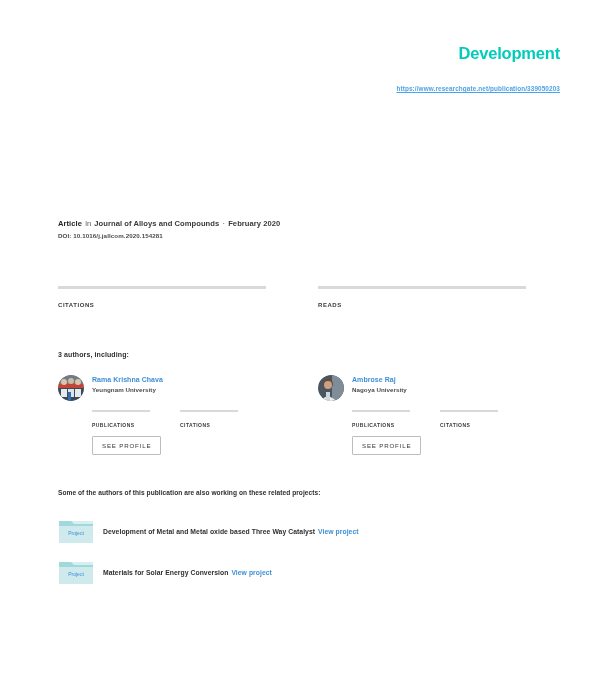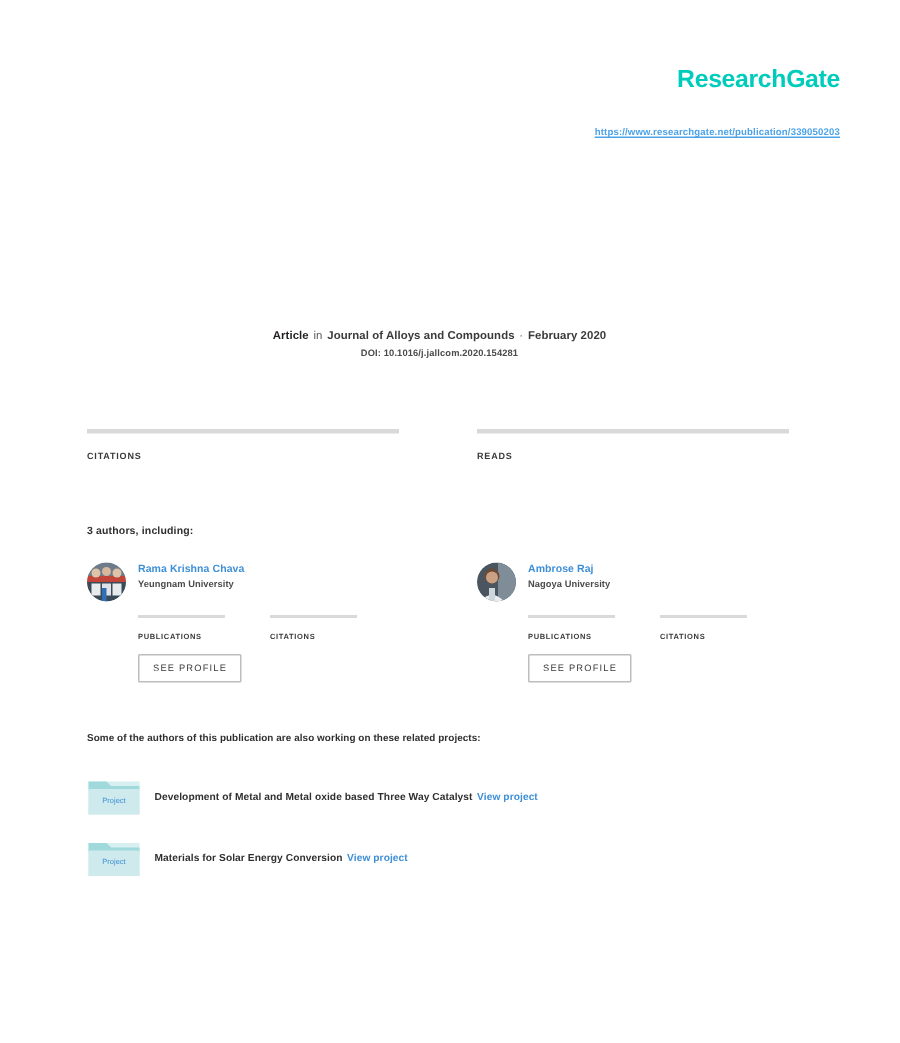--- a/index.html
+++ b/index.html
@@ -66,21 +66,20 @@
     margin-top: 6px;
     line-height: 1.4;
   }
 
   
   .meta {
     position: absolute;
     left: 58px;
     top: 219px;
     width: 470px;
-    text-align: center;
   }
   .meta-line {
     font-size: 7.6px;
     font-weight: bold;
     color: #3a3a3a;
     letter-spacing: 0.05px;
     white-space: nowrap;
   }
   .meta-line .lbl-article { color: #231f20; }
   .meta-line .sep { font-weight: normal; color: #5a5a5a; padding: 0 1px; }
@@ -259,21 +258,21 @@
     color: #6a6a6a;
     line-height: 1.5;
     width: 480px;
   }
 </style>
 </head>
 <body>
 
 <div class="page">
 
-  <div class="rg-logo">ResearchGate</div>
+  <div class="rg-logo">Development</div>
   <a class="rg-url" href="#">https://www.researchgate.net/publication/339050203</a>
 
   <div class="title-block">
     <h1 class="doc-title"></h1>
     <div class="doc-subtitle"></div>
   </div>
 
   <div class="meta">
     <div class="meta-line">
       <span class="lbl-article">Article</span>

